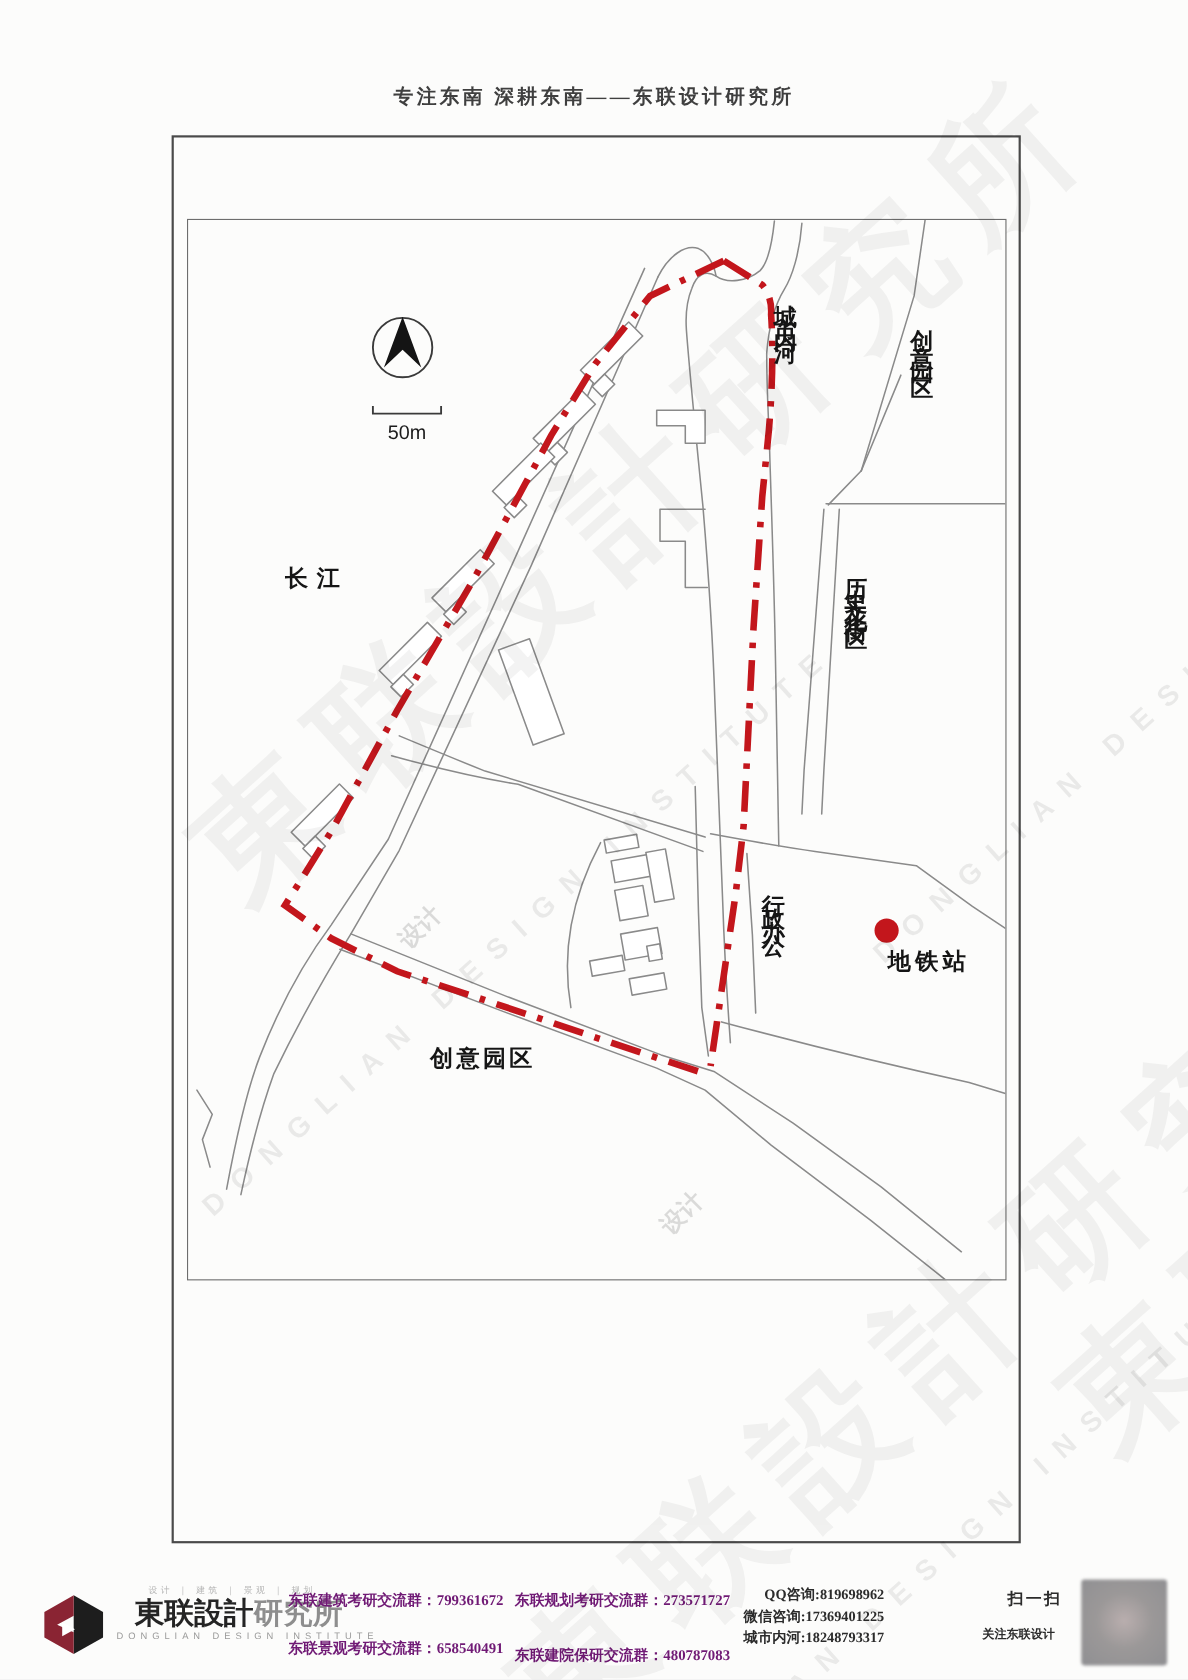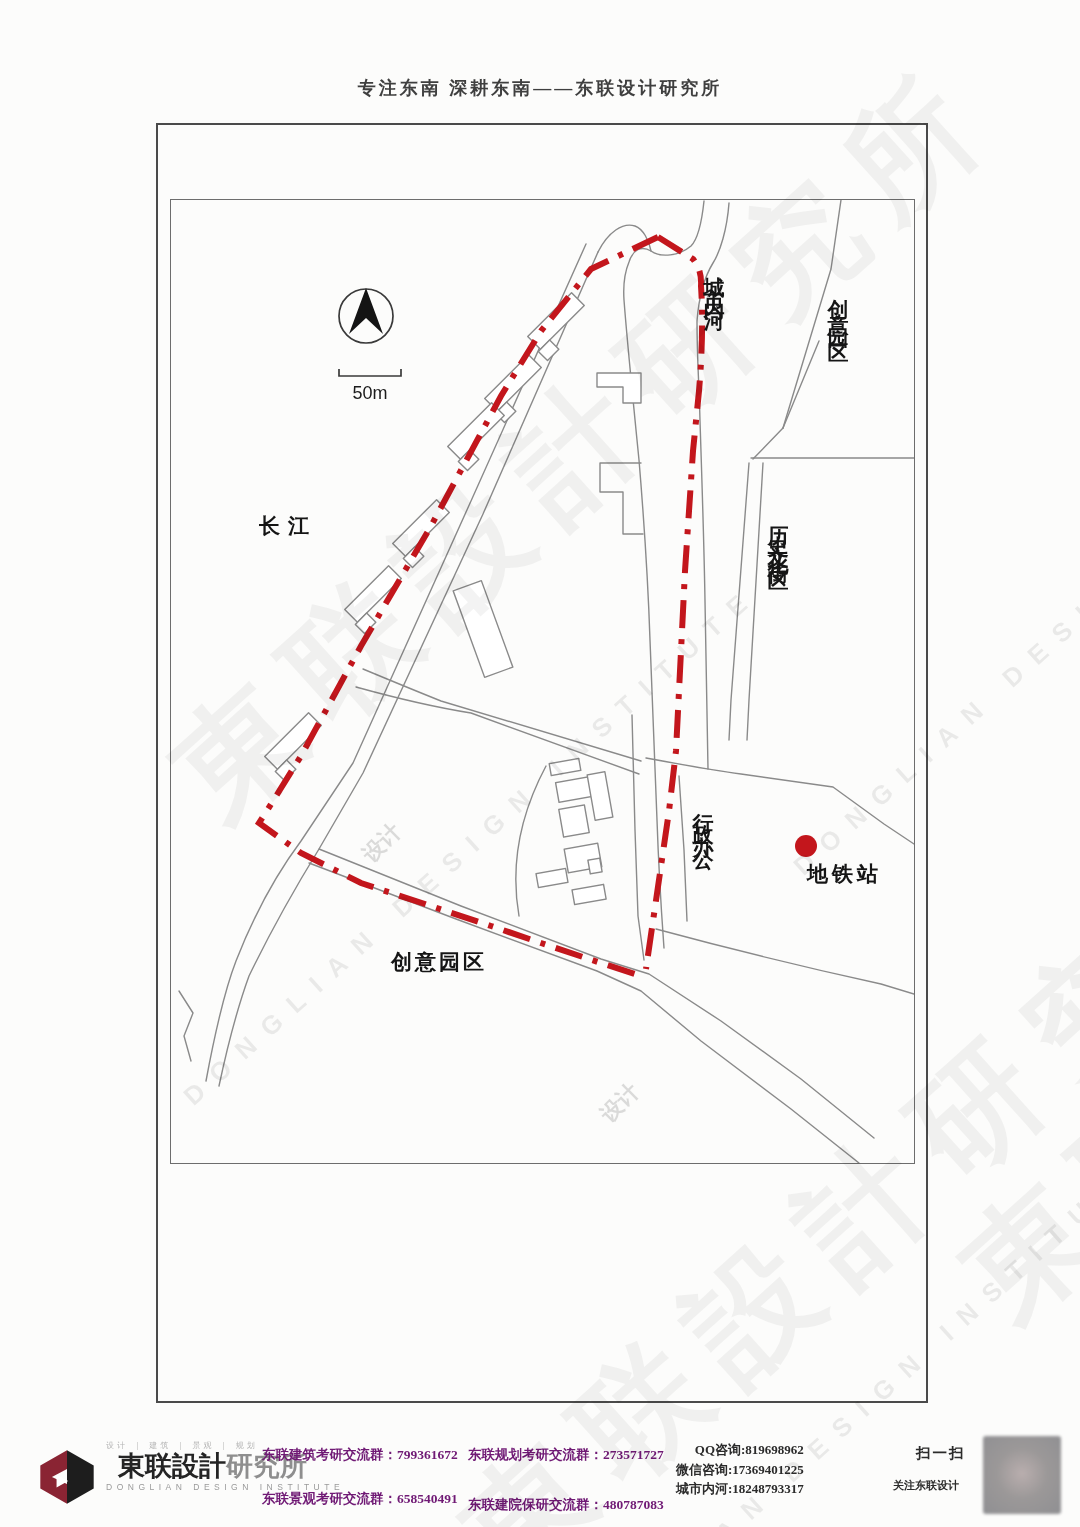--- a/index.html
+++ b/index.html
@@ -36,21 +36,21 @@
   .wm-cn{font-family:"Liberation Serif","DejaVu Serif",serif;font-weight:700;
          font-size:124px;letter-spacing:26px;opacity:.045;transform:rotate(-42deg);white-space:nowrap;}
   .wm-en{font-weight:700;font-size:26px;letter-spacing:15px;opacity:.07;
          transform:rotate(-42deg);white-space:nowrap;}
   .wm-mini{font-size:22px;font-weight:700;opacity:.13;transform:rotate(-45deg);}
   .wm-cube{opacity:.05;}
 
   
   .footer{position:absolute;left:0;top:1432px;width:1080px;height:95px;}
   .logo-cube{position:absolute;left:38px;top:16px;}
-  .logo-text{position:absolute;left:106px;top:8px;width:210px;}
+  .logo-text{position:absolute;left:106px;top:8px;width:210px;text-align:center;}
   .logo-tagline{font-size:8px;color:#b4b4b4;letter-spacing:3px;white-space:nowrap;}
   .logo-name{font-family:"Liberation Serif","DejaVu Serif",serif;font-size:27px;
              font-weight:700;line-height:1.15;white-space:nowrap;}
   .logo-name .np{color:#242424;margin-left:12px;}
   .logo-name .ns{color:#8e8e8e;}
   .logo-en{font-size:8.5px;color:#9a9a9a;letter-spacing:4.5px;white-space:nowrap;}
   .groups{position:absolute;left:262px;top:14px;width:400px;}
   .grp-row{font-family:"Liberation Serif","DejaVu Serif",serif;font-weight:700;
            font-size:13.5px;color:#701a75;position:absolute;white-space:nowrap;}
   .g0{left:0;top:0;} .g1{left:206px;top:0;} .g2{left:0;top:44px;} .g3{left:206px;top:34px;margin-top:16px;}

